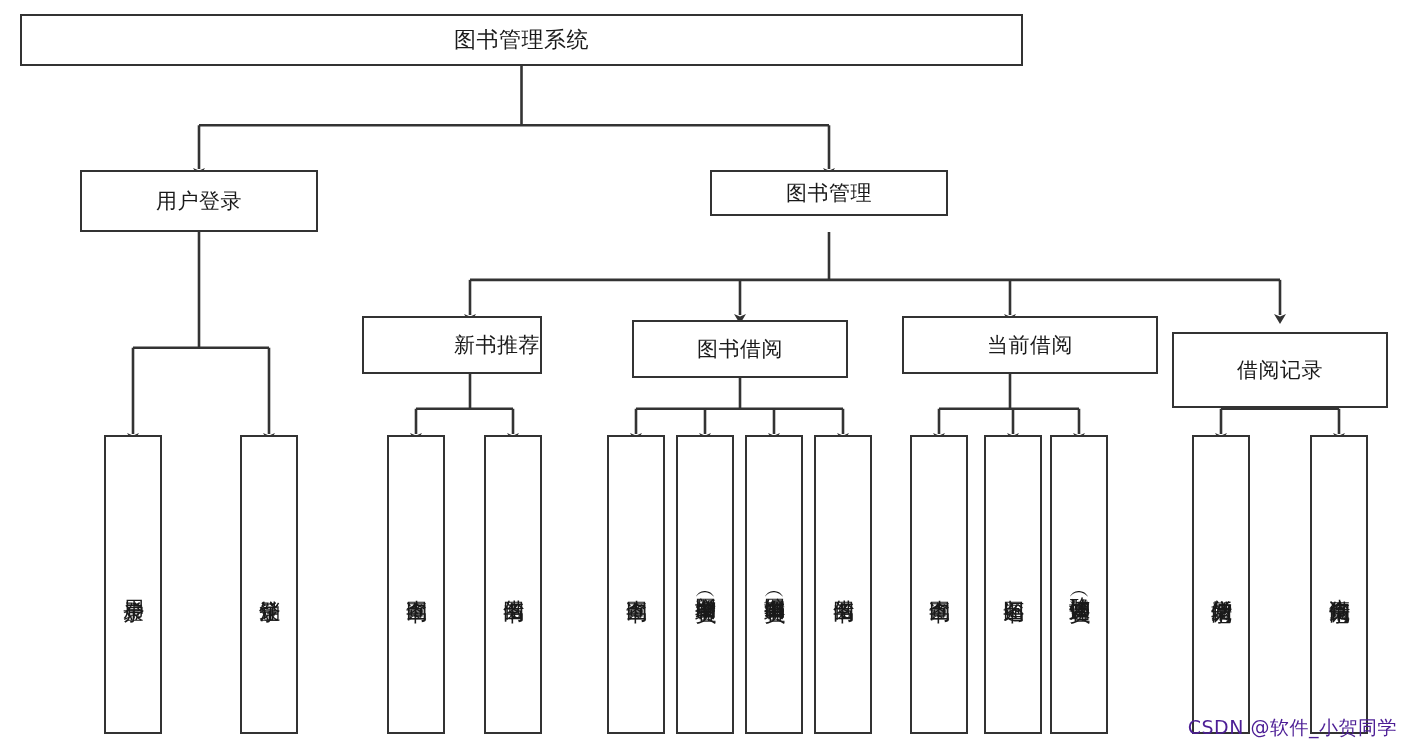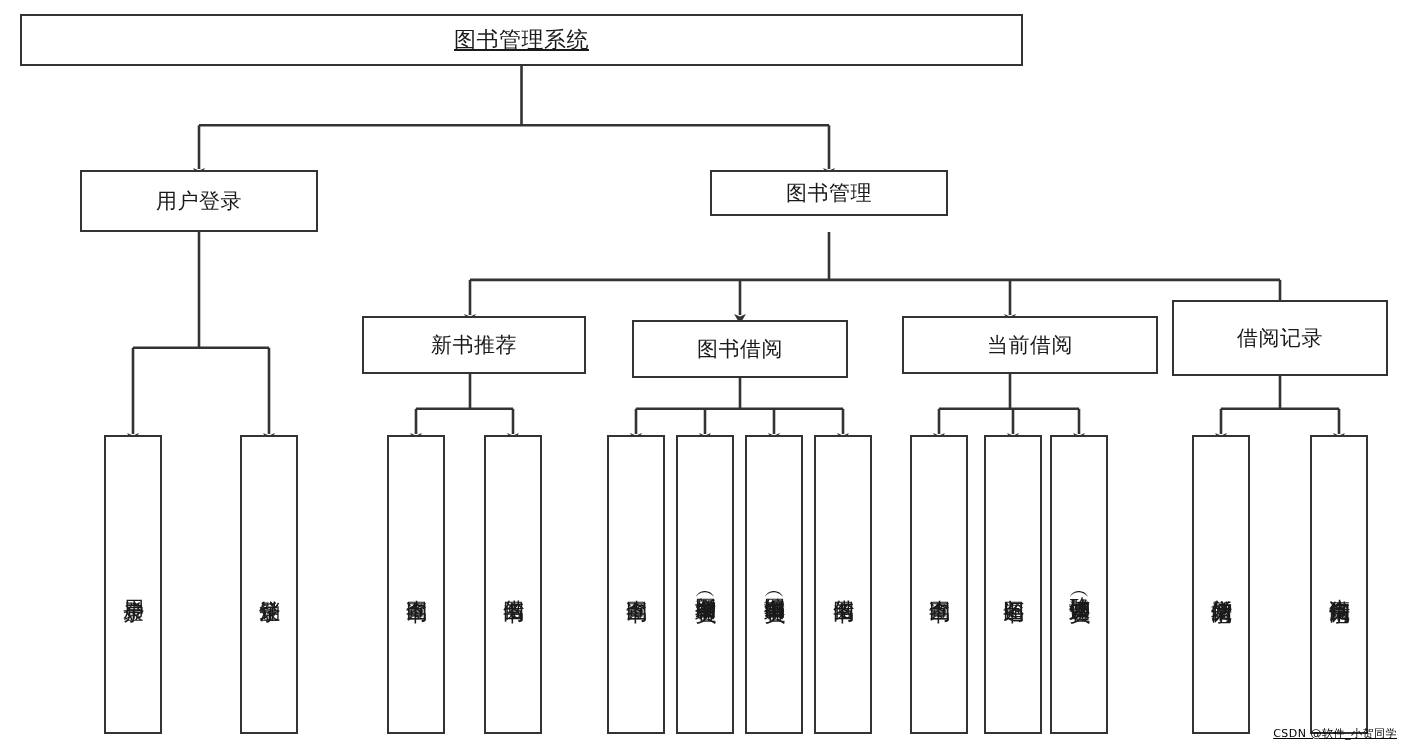--- a/index.html
+++ b/index.html
@@ -52,25 +52,24 @@
     font-size: 21px;
     line-height: 1.32;
     letter-spacing: 1px;
     white-space: normal;
     max-height: 100%;
   }
   .watermark {
     position: absolute;
     right: 8px;
     bottom: 6px;
-    font-size: 11px;
-    color: #000000;
+    font-size: 19px;
+    color: #4c1d95;
     letter-spacing: 0.5px;
     white-space: nowrap;
-    text-decoration: underline;
   }
 </style>
 </head>
 <body>
 
 <div id="canvas">
 
   <svg id="wires" viewBox="0 0 1405 747">
     <defs>
       <marker id="arrow" markerWidth="10" markerHeight="12" refX="1" refY="6" orient="auto" markerUnits="userSpaceOnUse">
@@ -107,43 +106,43 @@
         <path d="M939,408.77 L939,434" marker-end="url(#arrow)"></path>
         <path d="M1013,408.77 L1013,434" marker-end="url(#arrow)"></path>
         <path d="M1079,408.77 L1079,434" marker-end="url(#arrow)"></path>
         <path d="M1280,374 L1280,408.77"></path>
         <path d="M1221,408.77 L1339,408.77"></path>
         <path d="M1221,408.77 L1221,434" marker-end="url(#arrow)"></path>
         <path d="M1339,408.77 L1339,434" marker-end="url(#arrow)"></path>
       </g>
   </svg>
 
-  <div class="node root" id="n-root" style="left: 20px; top: 14px; width: 1003px; height: 52px; text-decoration: underline;">
+  <div class="node root" id="n-root" style="left: 20px; top: 14px; width: 1003px; height: 52px;">
     <span class="label">图书管理系统</span>
   </div>
 
   <div id="level2-nodes">
       <div class="node level2" style="left: 80px; top: 170px; width: 238px; height: 62px;">
         <span class="label">用户登录</span>
       </div>
       <div class="node level2" style="left: 710px; top: 170px; width: 238px; height: 46px;">
         <span class="label">图书管理</span>
       </div>
     </div>
   <div id="level3-nodes">
-      <div class="node level3" style="left: 362px; top: 316px; width: 224px; height: 58px;">
+      <div class="node level3" style="left: 362px; top: 316px; width: 180px; height: 58px; justify-content: flex-end;">
         <span class="label">新书推荐</span>
       </div>
       <div class="node level3" style="left: 632px; top: 320px; width: 216px; height: 58px;">
         <span class="label">图书借阅</span>
       </div>
       <div class="node level3" style="left: 902px; top: 316px; width: 256px; height: 58px;">
         <span class="label">当前借阅</span>
       </div>
-      <div class="node level3" style="left: 1172px; top: 300px; width: 216px; height: 76px;">
+      <div class="node level3" style="left: 1172px; top: 332px; width: 216px; height: 76px;">
         <span class="label">借阅记录</span>
       </div>
     </div>
   <div id="leaf-nodes">
       <div class="node leaf" style="left: 104px; top: 435px; width: 58px; height: 299px;">
         <span class="label">用户登录</span>
       </div>
       <div class="node leaf" style="left: 240px; top: 435px; width: 58px; height: 299px;">
         <span class="label">注销登录</span>
       </div>

